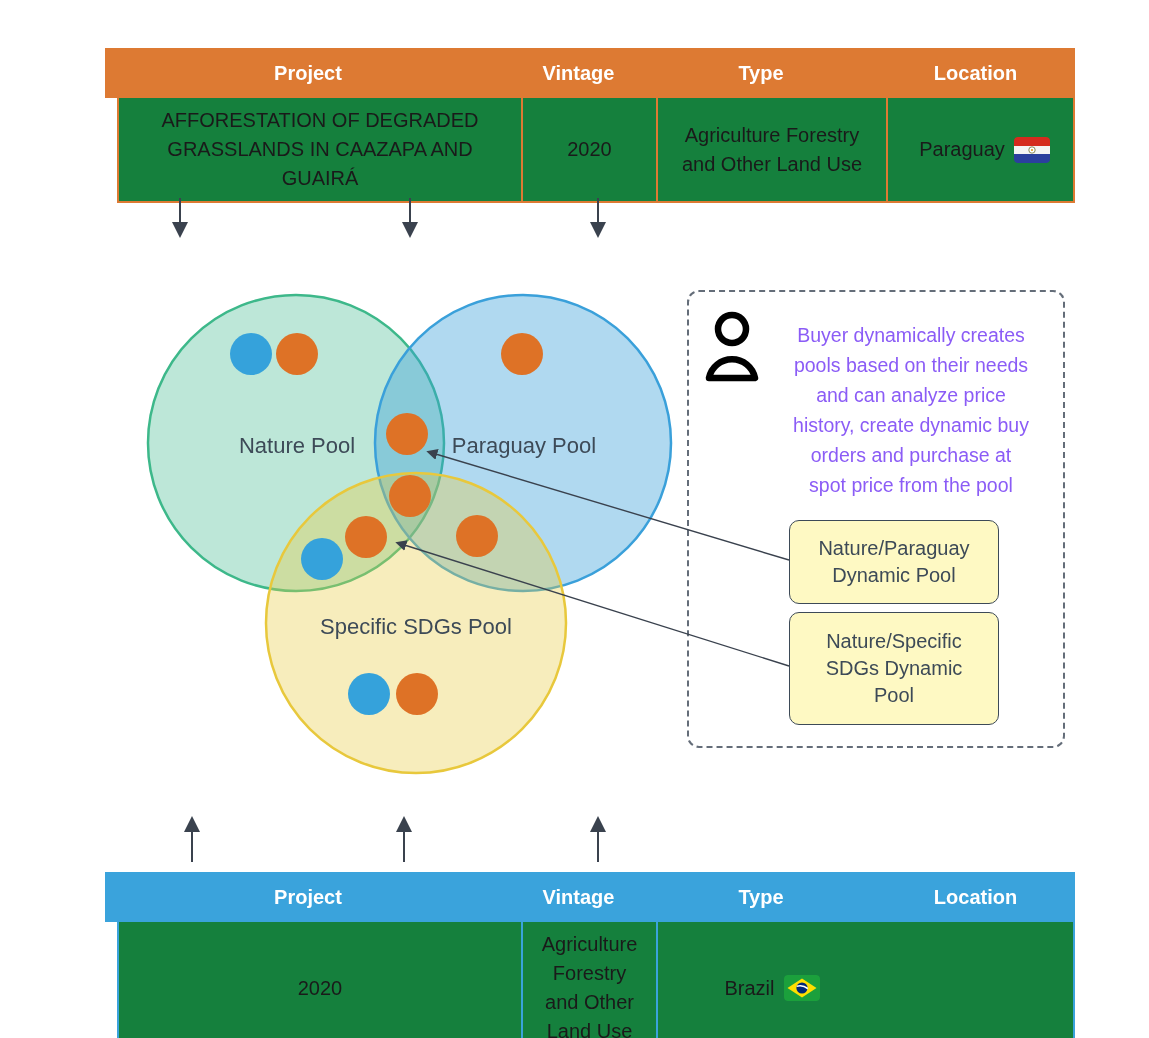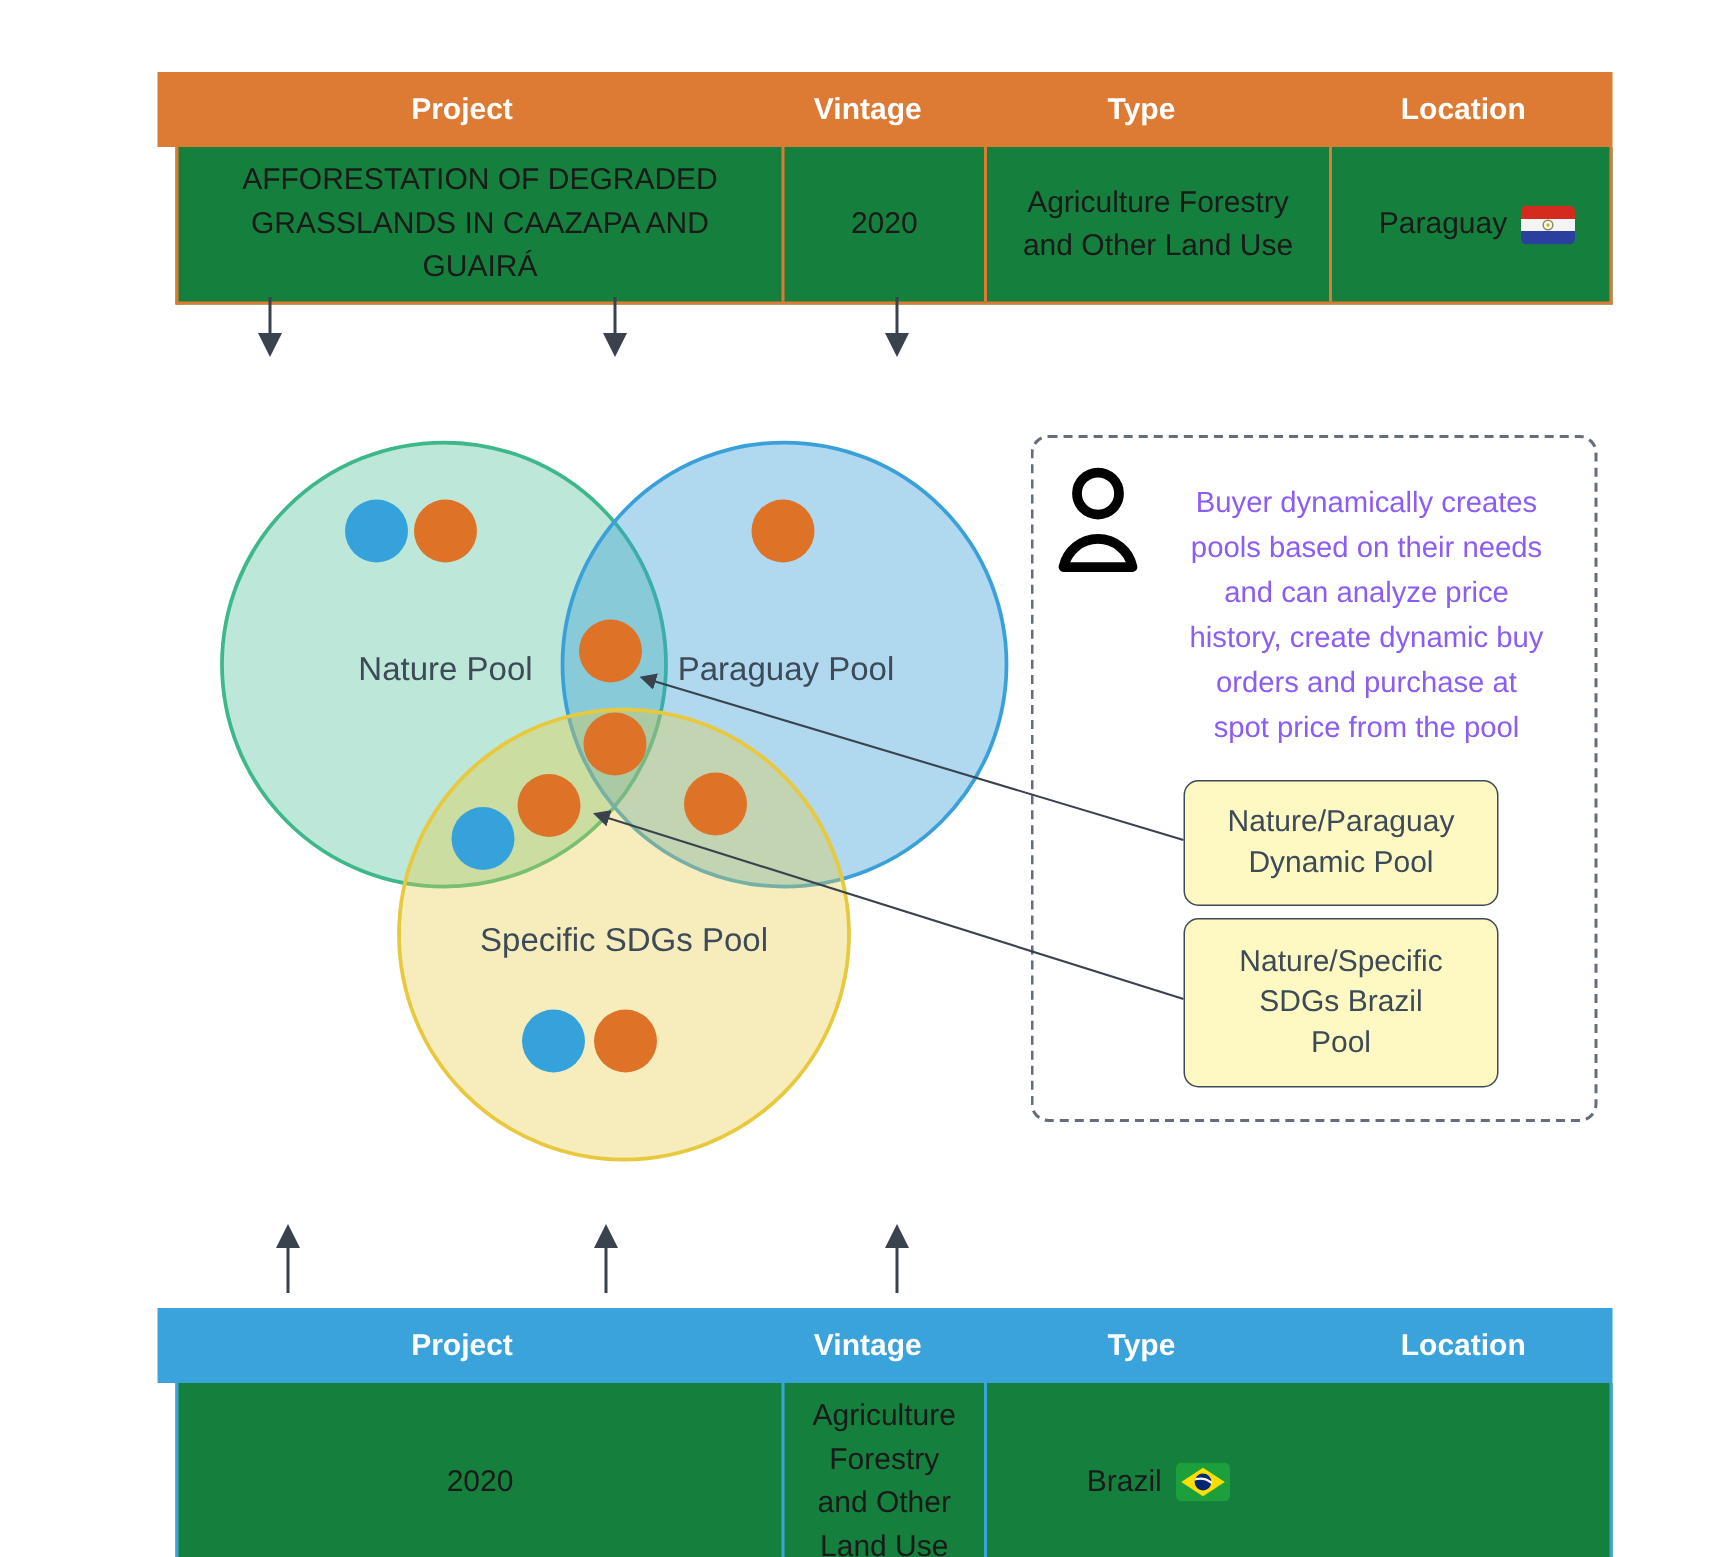--- a/index.html
+++ b/index.html
@@ -126,21 +126,21 @@
 pools based on their needs
 and can analyze price
 history, create dynamic buy
 orders and purchase at
 spot price from the pool</div>
 </div>
 
 <div class="pool-box b1">Nature/Paraguay
 Dynamic Pool</div>
 <div class="pool-box b2">Nature/Specific
-SDGs Brazil
+SDGs Dynamic
 Pool</div>
 
 <svg id="venn" width="1149" height="1038" viewBox="0 0 1149 1038">
   <defs>
     <marker id="ah" viewBox="0 0 10 10" refX="7.5" refY="5" markerWidth="8" markerHeight="8" orient="auto-start-reverse">
       <path d="M0,0 L10,5 L0,10 z" fill="#3A424E"></path>
     </marker>
   </defs>
 <circle cx="296" cy="443" r="148" fill="rgba(65,186,142,0.35)" stroke="#3DB88A" stroke-width="2.5"></circle>
     <circle cx="523" cy="443" r="148" fill="rgba(58,160,218,0.40)" stroke="#3AA0DA" stroke-width="2.5"></circle>

